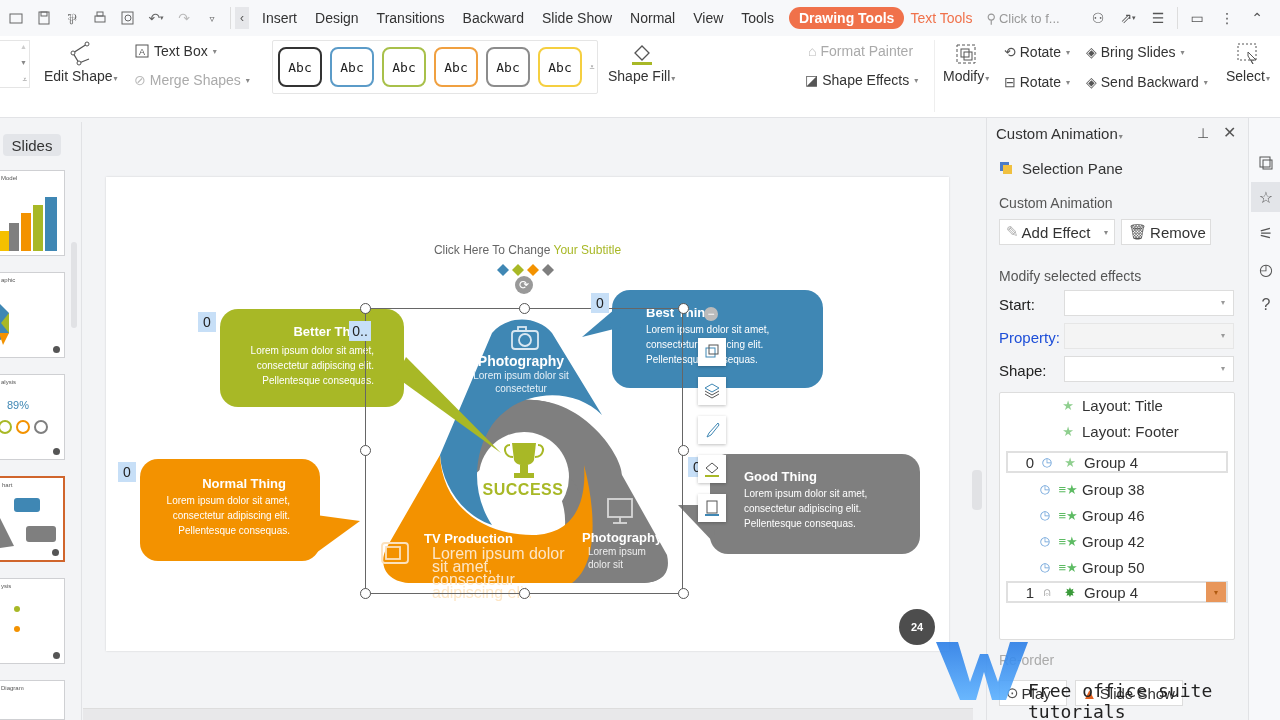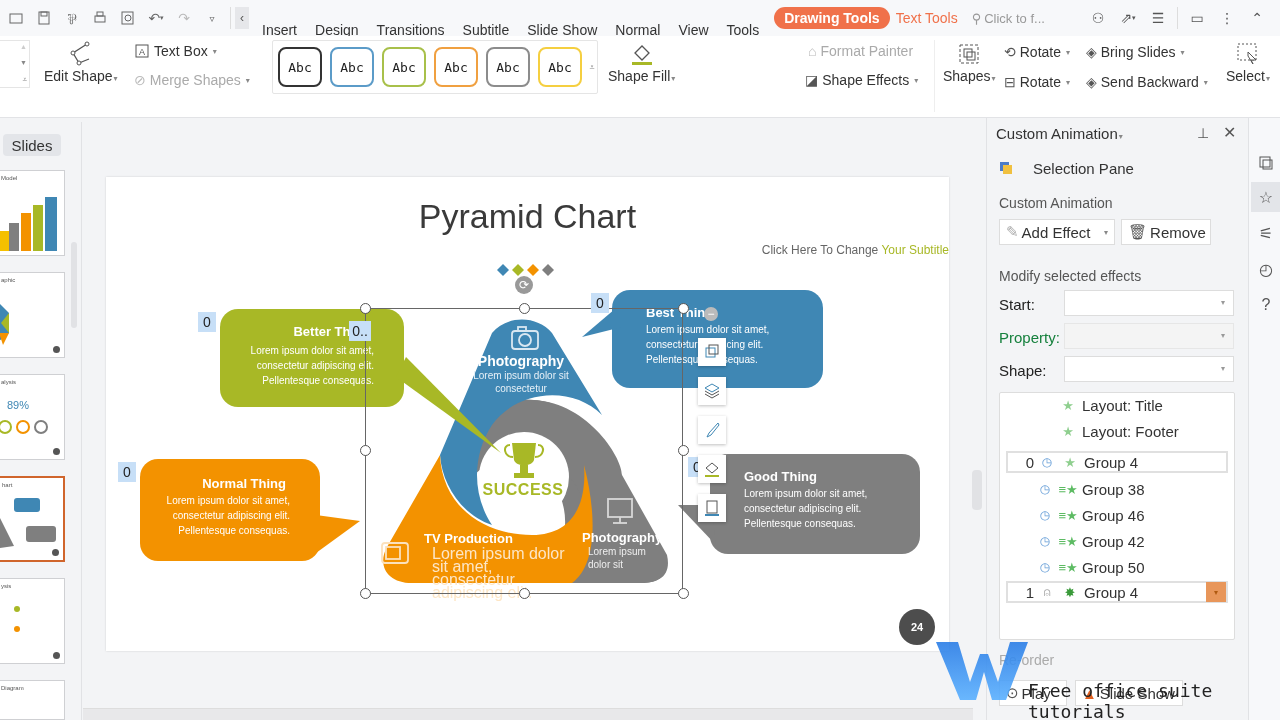--- a/index.html
+++ b/index.html
@@ -4,21 +4,21 @@
 <style>
 *{box-sizing:border-box;margin:0;padding:0}
 body{width:1280px;height:720px;overflow:hidden;background:#f3f4f6;font-family:"Liberation Sans",sans-serif;color:#333;position:relative}
 .abs{position:absolute}
 
 #menubar{position:absolute;left:0;top:0;width:1280px;height:36px;background:#f7f8fa;display:flex;align-items:center;font-size:14px}
 .qa{display:flex;align-items:center;gap:0;padding-left:2px}
 .qa .ic{width:28px;height:24px;display:flex;align-items:center;justify-content:center;color:#666;font-size:14px}
 .sep-v{width:1px;height:22px;background:#ddd;margin:0 4px}
 .collapse{width:14px;height:22px;background:#e6e7ea;display:flex;align-items:center;justify-content:center;color:#555;font-size:12px;margin-right:4px}
-.tab{padding:12px 9px;color:#333;font-size:14px;height:36px;line-height:36px;white-space:nowrap}
+.tab{padding:0 9px;color:#333;font-size:14px;height:36px;line-height:36px;white-space:nowrap}
 .tab.drawing{background:#f0714a;color:#fff;font-weight:bold;border-radius:11px;height:22px;line-height:22px;padding:0 10px;margin:0 2px 0 6px}
 .tab.text-tools{color:#f0714a;padding:0 4px}
 .searchbox{color:#999;font-size:13px;display:flex;align-items:center;gap:3px;margin-left:10px;width:96px}
 .rt-icons{display:flex;align-items:center;margin-left:auto;gap:0;padding-right:8px}
 .rt-icons .ic{width:30px;height:24px;display:flex;align-items:center;justify-content:center;color:#555;font-size:14px}
 
 #ribbon{position:absolute;left:0;top:36px;width:1280px;height:82px;background:#fff;border-bottom:1px solid #e2e3e6}
 .rb-item{position:absolute;font-size:14px;color:#333;display:flex;align-items:center;gap:4px;white-space:nowrap}
 .rb-item.disabled{color:#aaa}
 .caret{font-size:8px;color:#888;margin-left:1px}
@@ -44,21 +44,21 @@
 .lbl0{position:absolute;background:#c7dff7;color:#222;font-size:14px;width:18px;height:20px;display:flex;align-items:center;justify-content:center}
 .handle{position:absolute;width:11px;height:11px;border-radius:50%;background:#fff;border:1px solid #555}
 .float-tool{position:absolute;width:28px;height:28px;background:#fff;box-shadow:0 1px 3px rgba(0,0,0,.25);display:flex;align-items:center;justify-content:center}
 
 #anim-pane{position:absolute;left:986px;top:118px;width:258px;height:602px;background:#f3f4f6;border-left:1px solid #e1e2e5}
 #right-rail{position:absolute;left:1248px;top:118px;width:32px;height:602px;background:#f7f8fa;border-left:1px solid #e1e2e5}
 .rail-ic{position:absolute;left:2px;width:30px;height:30px;display:flex;align-items:center;justify-content:center;color:#555}
 .pane-title{position:absolute;left:9px;top:7px;font-size:15px;color:#333}
 .pane-btn{position:absolute;background:#fff;border:1px solid #ddd;height:26px;font-size:15px;color:#333;display:flex;align-items:center;padding:0 6px;gap:3px}
 .field-lbl{position:absolute;left:12px;font-size:15px;color:#222}
-.field-lbl.dis{color:#15803d}
+.field-lbl.dis{color:#1d4ed8}
 .select{position:absolute;left:77px;width:170px;height:26px;background:#fff;border:1px solid #ddd}
 .select.dis{background:#f4f4f4;border-color:#e6e6e6}
 .select .c{position:absolute;right:8px;top:7px;font-size:8px;color:#999}
 .anim-list{position:absolute;left:12px;top:274px;width:236px;height:248px;background:#fff;border:1px solid #ddd;border-radius:2px}
 .anim-row{position:absolute;left:6px;width:222px;height:22px;font-size:15px;color:#333;display:flex;align-items:center}
 .anim-row.sel{border:2px solid #e0e0e0}
 .anim-row .num{width:30px;text-align:right;padding-right:4px}
 .anim-row .clock{width:18px;color:#6aa0d8;font-size:12px;text-align:center}
 .anim-row .star{width:28px;color:#5dbb63;font-size:13px;text-align:center}
 
@@ -95,21 +95,21 @@
       </span>
     <span class="ic">↶<span style="font-size:7px">▾</span></span>
     <span class="ic" style="color:#bbb">↷</span>
     <span class="ic" style="font-size:10px">▿</span>
   </div>
   <div class="sep-v"></div>
   <div class="collapse">‹</div>
   <span class="tab">Insert</span>
   <span class="tab">Design</span>
   <span class="tab">Transitions</span>
-  <span class="tab">Subtitle</span>
+  <span class="tab">Backward</span>
   <span class="tab">Slide Show</span>
   <span class="tab">Normal</span>
   <span class="tab">View</span>
   <span class="tab">Tools</span>
   <span class="tab drawing">Drawing Tools</span>
   <span class="tab text-tools">Text Tools</span>
   <div class="searchbox">
     <span>⚲</span>
     <span>Click to f...</span>
   </div>
@@ -185,21 +185,21 @@
   </div>
   <div class="rb-divider" style="left:934px"></div>
   <div class="bigbtn" style="left:943px;top:4px">
     <span class="glyph">
         <svg width="24" height="24">
           <rect x="3" y="3" width="18" height="18" fill="none" stroke="#555" stroke-dasharray="3,2"></rect>
           <rect x="7" y="7" width="8" height="8" fill="none" stroke="#555"></rect>
           <rect x="10" y="10" width="8" height="8" fill="none" stroke="#555"></rect>
         </svg>
       </span>
-    <span><span>Shapes</span><span class="caret">▾</span></span>
+    <span><span>Modify</span><span class="caret">▾</span></span>
   </div>
   <div class="rb-item" style="left:1004px;top:8px">
     <span style="color:#555">⟲</span>
     <span>Rotate</span>
       <span class="caret">▾</span>
   </div>
   <div class="rb-item" style="left:1004px;top:38px">
     <span style="color:#555">⊟</span>
     <span>Rotate</span>
       <span class="caret">▾</span>
@@ -277,22 +277,21 @@
     <span class="tt">Diagram</span>
   </div>
   <div class="panel-scroll"></div>
 </div>
 
 <div id="canvas-area"></div>
 <div class="abs" style="left:83px;top:708px;width:890px;height:12px;background:#e8e8ea;border-top:1px solid #ddd"></div>
 <div class="abs" style="left:972px;top:470px;width:10px;height:40px;background:#e1e2e5;border-radius:4px"></div>
 
 <div id="slide">
-  <div class="abs" style="left:0;top:20px;width:843px;text-align:center;font-size:34px;color:#3a3a3a">Pyramid Chart</div>
-  <div class="abs" style="left:0;top:66px;width:843px;text-align:right;font-size:12px;color:#666">
+  <div class="abs" style="left:0;top:66px;width:843px;text-align:center;font-size:12px;color:#666">
     <span>Click Here To Change </span><span style="color:#a8b826">Your Subtitle</span>
   </div>
   <svg class="abs" style="left:390px;top:86px" width="60" height="14">
     <path d="M7 1 L13 7 L7 13 L1 7 Z" fill="#3f87b4"></path>
       <path d="M22 1 L28 7 L22 13 L16 7 Z" fill="#a8b826"></path>
       <path d="M37 1 L43 7 L37 13 L31 7 Z" fill="#f39200"></path>
       <path d="M52 1 L58 7 L52 13 L46 7 Z" fill="#7f7f7f"></path>
   </svg>
 
   <svg class="abs" style="left:266px;top:138px" width="300" height="270" viewBox="0 0 300 270">
@@ -421,21 +420,21 @@
     <svg width="18" height="18">
       <rect x="4" y="2" width="10" height="12" fill="none" stroke="#555"></rect>
       <rect x="2" y="15" width="14" height="2" fill="#3f87b4"></rect>
     </svg>
   </div>
 
 <div id="anim-pane">
   <div class="pane-title"><span>Custom Animation</span><span class="caret">▾</span></div>
   <span class="abs" style="left:210px;top:7px;font-size:14px;color:#555">⊥</span>
   <span class="abs" style="left:236px;top:5px;font-size:16px;color:#555">✕</span>
-  <div class="abs" style="left:12px;top:42px;display:flex;align-items:center;gap:18px;font-size:15px;color:#333">
+  <div class="abs" style="left:12px;top:42px;display:flex;align-items:center;gap:7px;font-size:15px;color:#333">
     <svg width="16" height="16">
         <rect x="1" y="1" width="9" height="9" fill="#4a7cc8"></rect>
         <rect x="4" y="4" width="9" height="9" fill="#f0c040"></rect>
       </svg>
     <span>Selection Pane</span>
   </div>
   <div class="abs" style="left:12px;top:77px;font-size:14px;color:#555">Custom Animation</div>
   <div class="pane-btn" style="left:12px;top:101px;width:116px">
     <span style="color:#aaa">✎</span>
       <span>Add Effect</span>

